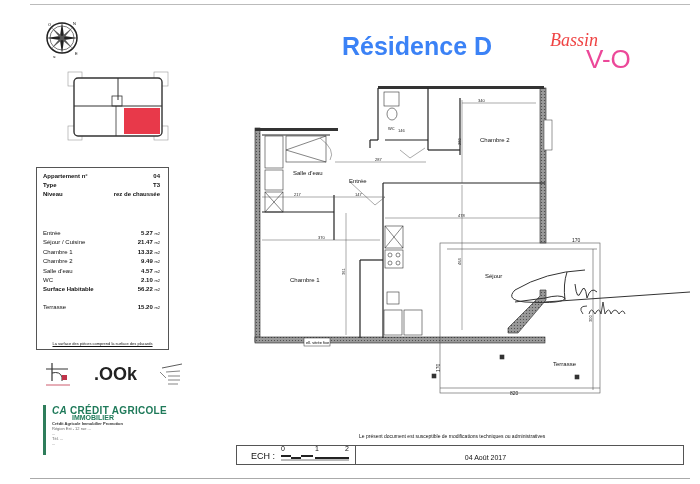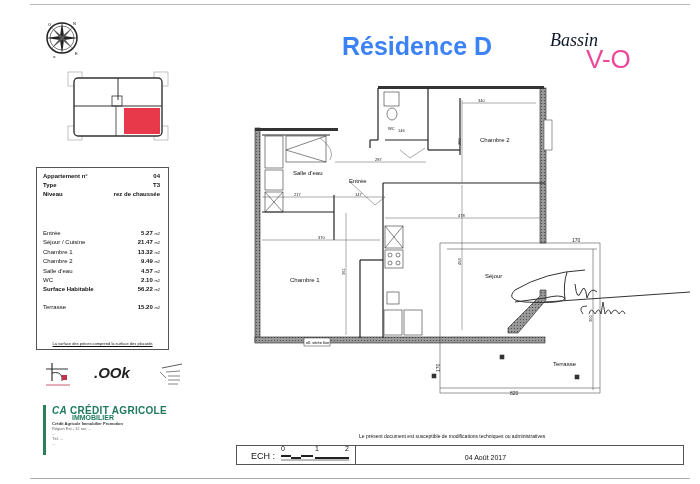--- a/index.html
+++ b/index.html
@@ -1,21 +1,21 @@
 <!DOCTYPE html>
 <html><head>
 <meta charset="utf-8">
 <style>
   html,body{margin:0;padding:0;background:#fff;}
   body{width:700px;height:484px;position:relative;overflow:hidden;font-family:"Liberation Sans",sans-serif;color:#111;}
   .abs{position:absolute;}
   .border-top{left:30px;top:4px;width:660px;height:1px;background:#bbb;}
   .border-bottom{left:30px;top:478px;width:660px;height:1px;background:#aaa;}
   .title{left:342px;top:32px;font-size:25px;font-weight:bold;color:#3b82f6;letter-spacing:0px;}
-  .logo-bassin{left:550px;top:30px;font-family:"Liberation Serif",serif;font-style:italic;font-size:18px;color:#0f172a;}
+  .logo-bassin{left:550px;top:30px;font-family:"Liberation Serif",serif;font-style:italic;font-size:18px;color:#ef4444;}
   .logo-vo{left:586px;top:44px;font-size:26px;color:#ec4899;}
   .compass{left:42px;top:18px;width:40px;height:40px;}
   .keyplan{left:64px;top:68px;width:108px;height:76px;}
   .info-box{left:36px;top:167px;width:131px;height:181px;border:1px solid #555;font-size:6px;}
   .info-row{position:absolute;left:6px;right:8px;display:flex;justify-content:space-between;font-weight:bold;}
   .info-row.light{font-weight:normal;}
   .info-row .unit{font-size:4px;font-weight:normal;}
   .info-note{position:absolute;left:12px;right:12px;bottom:3px;font-size:4px;text-align:center;text-decoration:underline;}
   .ca-box{left:43px;top:405px;width:120px;height:50px;border-left:3px solid #2e7d5b;padding-left:6px;}
   .ca-name{font-size:10px;font-weight:bold;color:#1f7a5a;letter-spacing:0.3px;}
@@ -113,21 +113,21 @@
   <div class="info-note">La surface des pièces comprend la surface des placards</div>
 </div>
 
 <svg class="abs" style="left:44px;top:361px;width:30px;height:26px;" viewBox="0 0 30 26">
   <line x1="8" y1="2" x2="8" y2="20" stroke="#333" stroke-width="1.2"></line>
   <line x1="2" y1="8" x2="24" y2="8" stroke="#333" stroke-width="1"></line>
   <path d="M8 12 Q16 10 18 16 L18 20" fill="none" stroke="#333" stroke-width="1"></path>
   <rect x="18" y="14" width="5" height="5" fill="#c0334a"></rect>
   <line x1="2" y1="24" x2="26" y2="24" stroke="#c0334a" stroke-width="0.8"></line>
 </svg>
-<div class="abs" style="left:94px;top:364px;font-size:15px;font-weight:bold;color:#222;font-style:italic;">.OOk</div>
+<div class="abs" style="left:94px;top:364px;font-size:18px;font-weight:bold;color:#222;">.OOk</div>
 <svg class="abs" style="left:158px;top:362px;width:28px;height:26px;" viewBox="0 0 28 26">
   <line x1="4" y1="6" x2="24" y2="2" stroke="#333" stroke-width="0.8"></line>
   <line x1="8" y1="10" x2="22" y2="9" stroke="#333" stroke-width="0.6"></line>
   <line x1="10" y1="14" x2="22" y2="14" stroke="#333" stroke-width="0.6"></line>
   <line x1="10" y1="18" x2="22" y2="18" stroke="#333" stroke-width="0.6"></line>
   <line x1="10" y1="22" x2="20" y2="22" stroke="#333" stroke-width="0.6"></line>
   <line x1="2" y1="10" x2="8" y2="16" stroke="#333" stroke-width="0.6"></line>
 </svg>
 
 <div class="abs ca-box">

